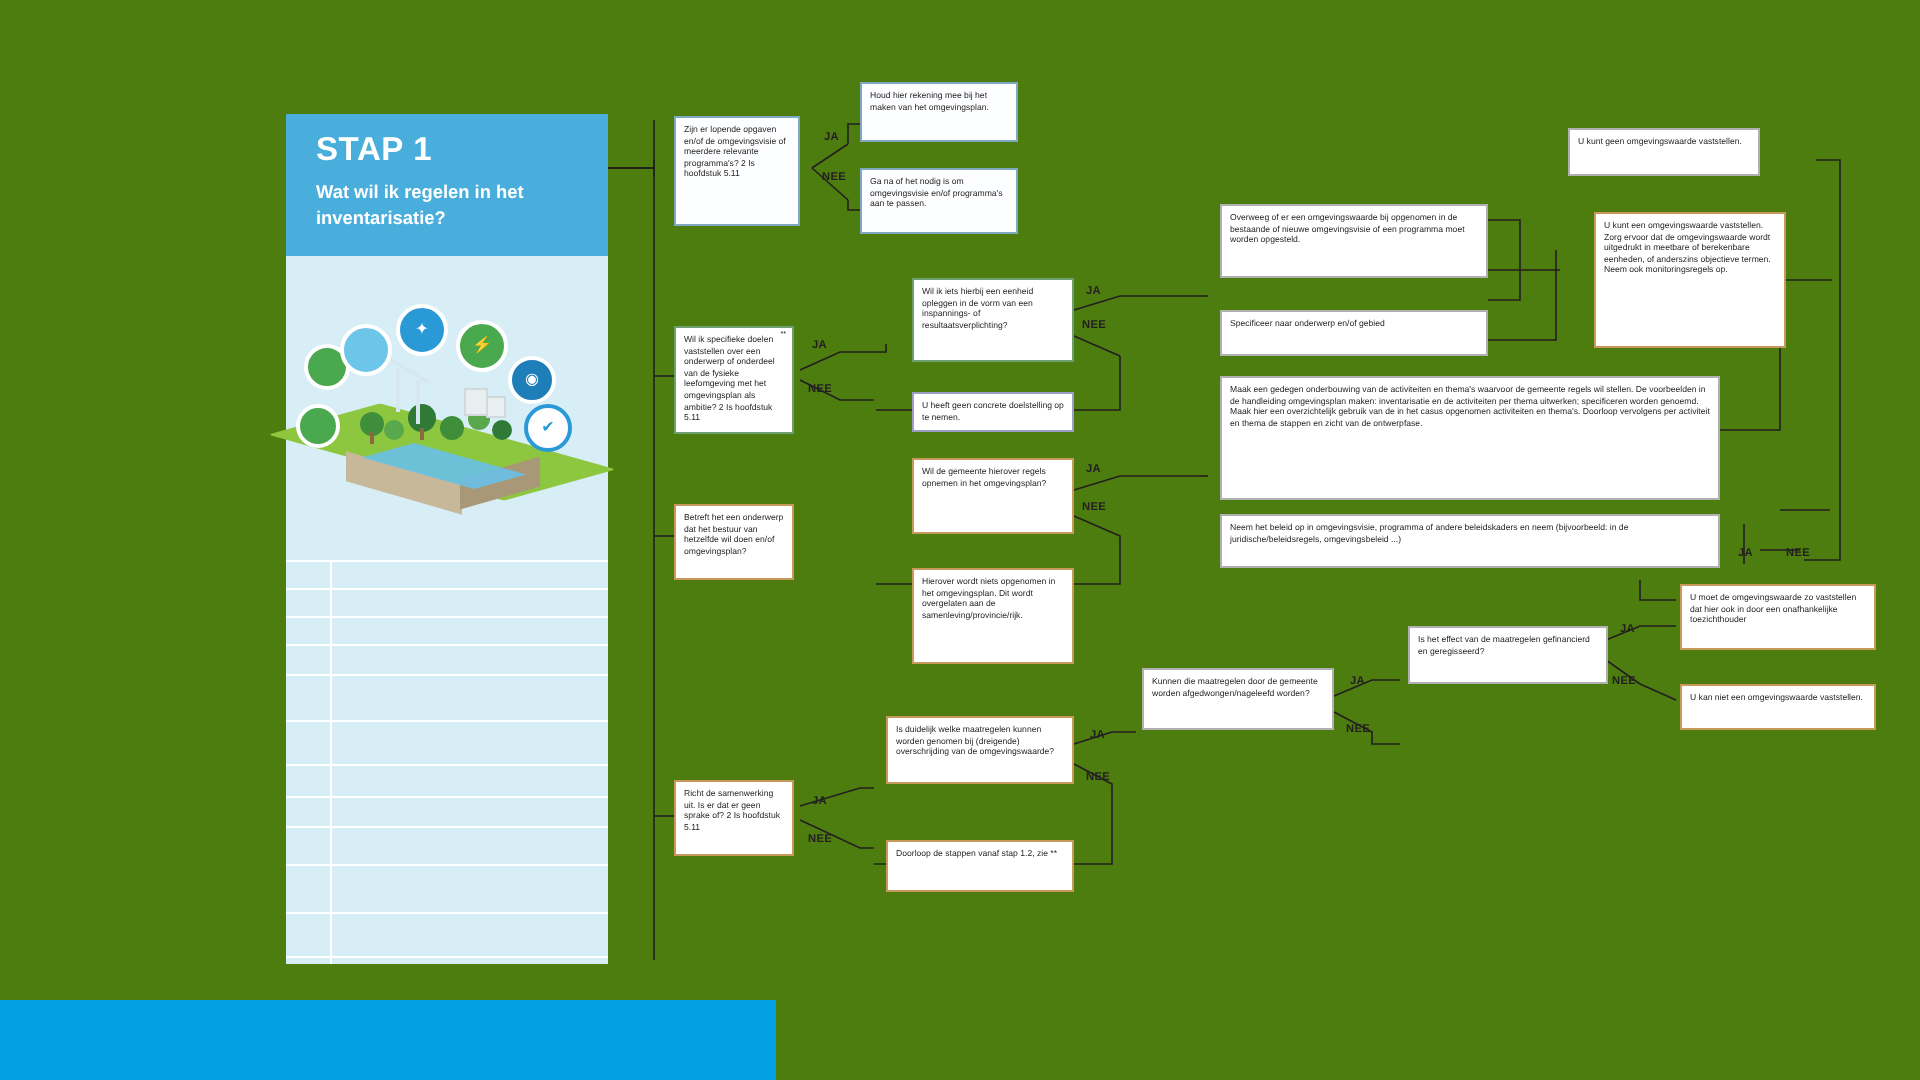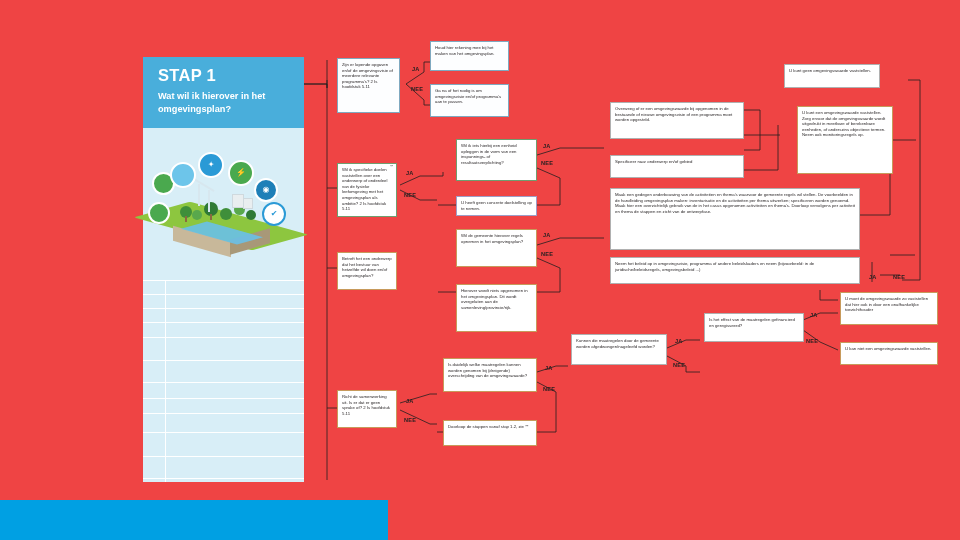--- a/index.html
+++ b/index.html
@@ -1,17 +1,17 @@
 <!DOCTYPE html>
 <html><head>
 <meta charset="utf-8">
 <style>
   html,body{margin:0;padding:0;background:#ffffff;}
   body{width:960px;height:540px;overflow:hidden;font-family:"Liberation Sans",sans-serif;}
-  #slide{position:relative;width:960px;height:540px;background:#ef4444;}
+  #slide{position:relative;width:960px;height:540px;background:#4d7c0f;}
 
   
   .bottom-bar{position:absolute;left:0;bottom:0;width:388px;height:40px;background:#00a0e3;}
 
   
   .leftcard{position:absolute;left:143px;top:57px;width:161px;height:425px;background:#d8eef7;}
   .leftcard-head{position:absolute;left:143px;top:57px;width:161px;height:71px;background:#49aedb;}
   .stap-title{position:absolute;left:158px;top:66px;color:#fff;font-size:16.5px;font-weight:bold;letter-spacing:.3px;}
   .stap-sub{position:absolute;left:158px;top:90px;width:135px;color:#fff;font-size:9.2px;font-weight:bold;line-height:13px;}
 
@@ -118,21 +118,21 @@
       <path d="M744,135 L780,135"></path>
       <path d="M860,215 L890,215 L890,160"></path>
       <path d="M890,255 L915,255"></path>
       <path d="M838,300 L820,300 L820,290"></path>
     </g>
   </svg>
 
   <div class="leftcard"></div>
   <div class="leftcard-head"></div>
   <div class="stap-title">STAP 1</div>
-  <div class="stap-sub">Wat wil ik hierover in het omgevingsplan?</div>
+  <div class="stap-sub">Wat wil ik regelen in het inventarisatie?</div>
 
   <div class="illus">
     <div class="iso-base"></div>
     <div class="iso-side"></div>
     <div class="iso-side2"></div>
     <div class="iso-water"></div>
 
     <div class="tree t1" style="left:34px;top:56px"></div>
     <div class="trunk" style="left:39px;top:66px"></div>
     <div class="tree t2" style="left:46px;top:60px;width:10px;height:10px"></div>

